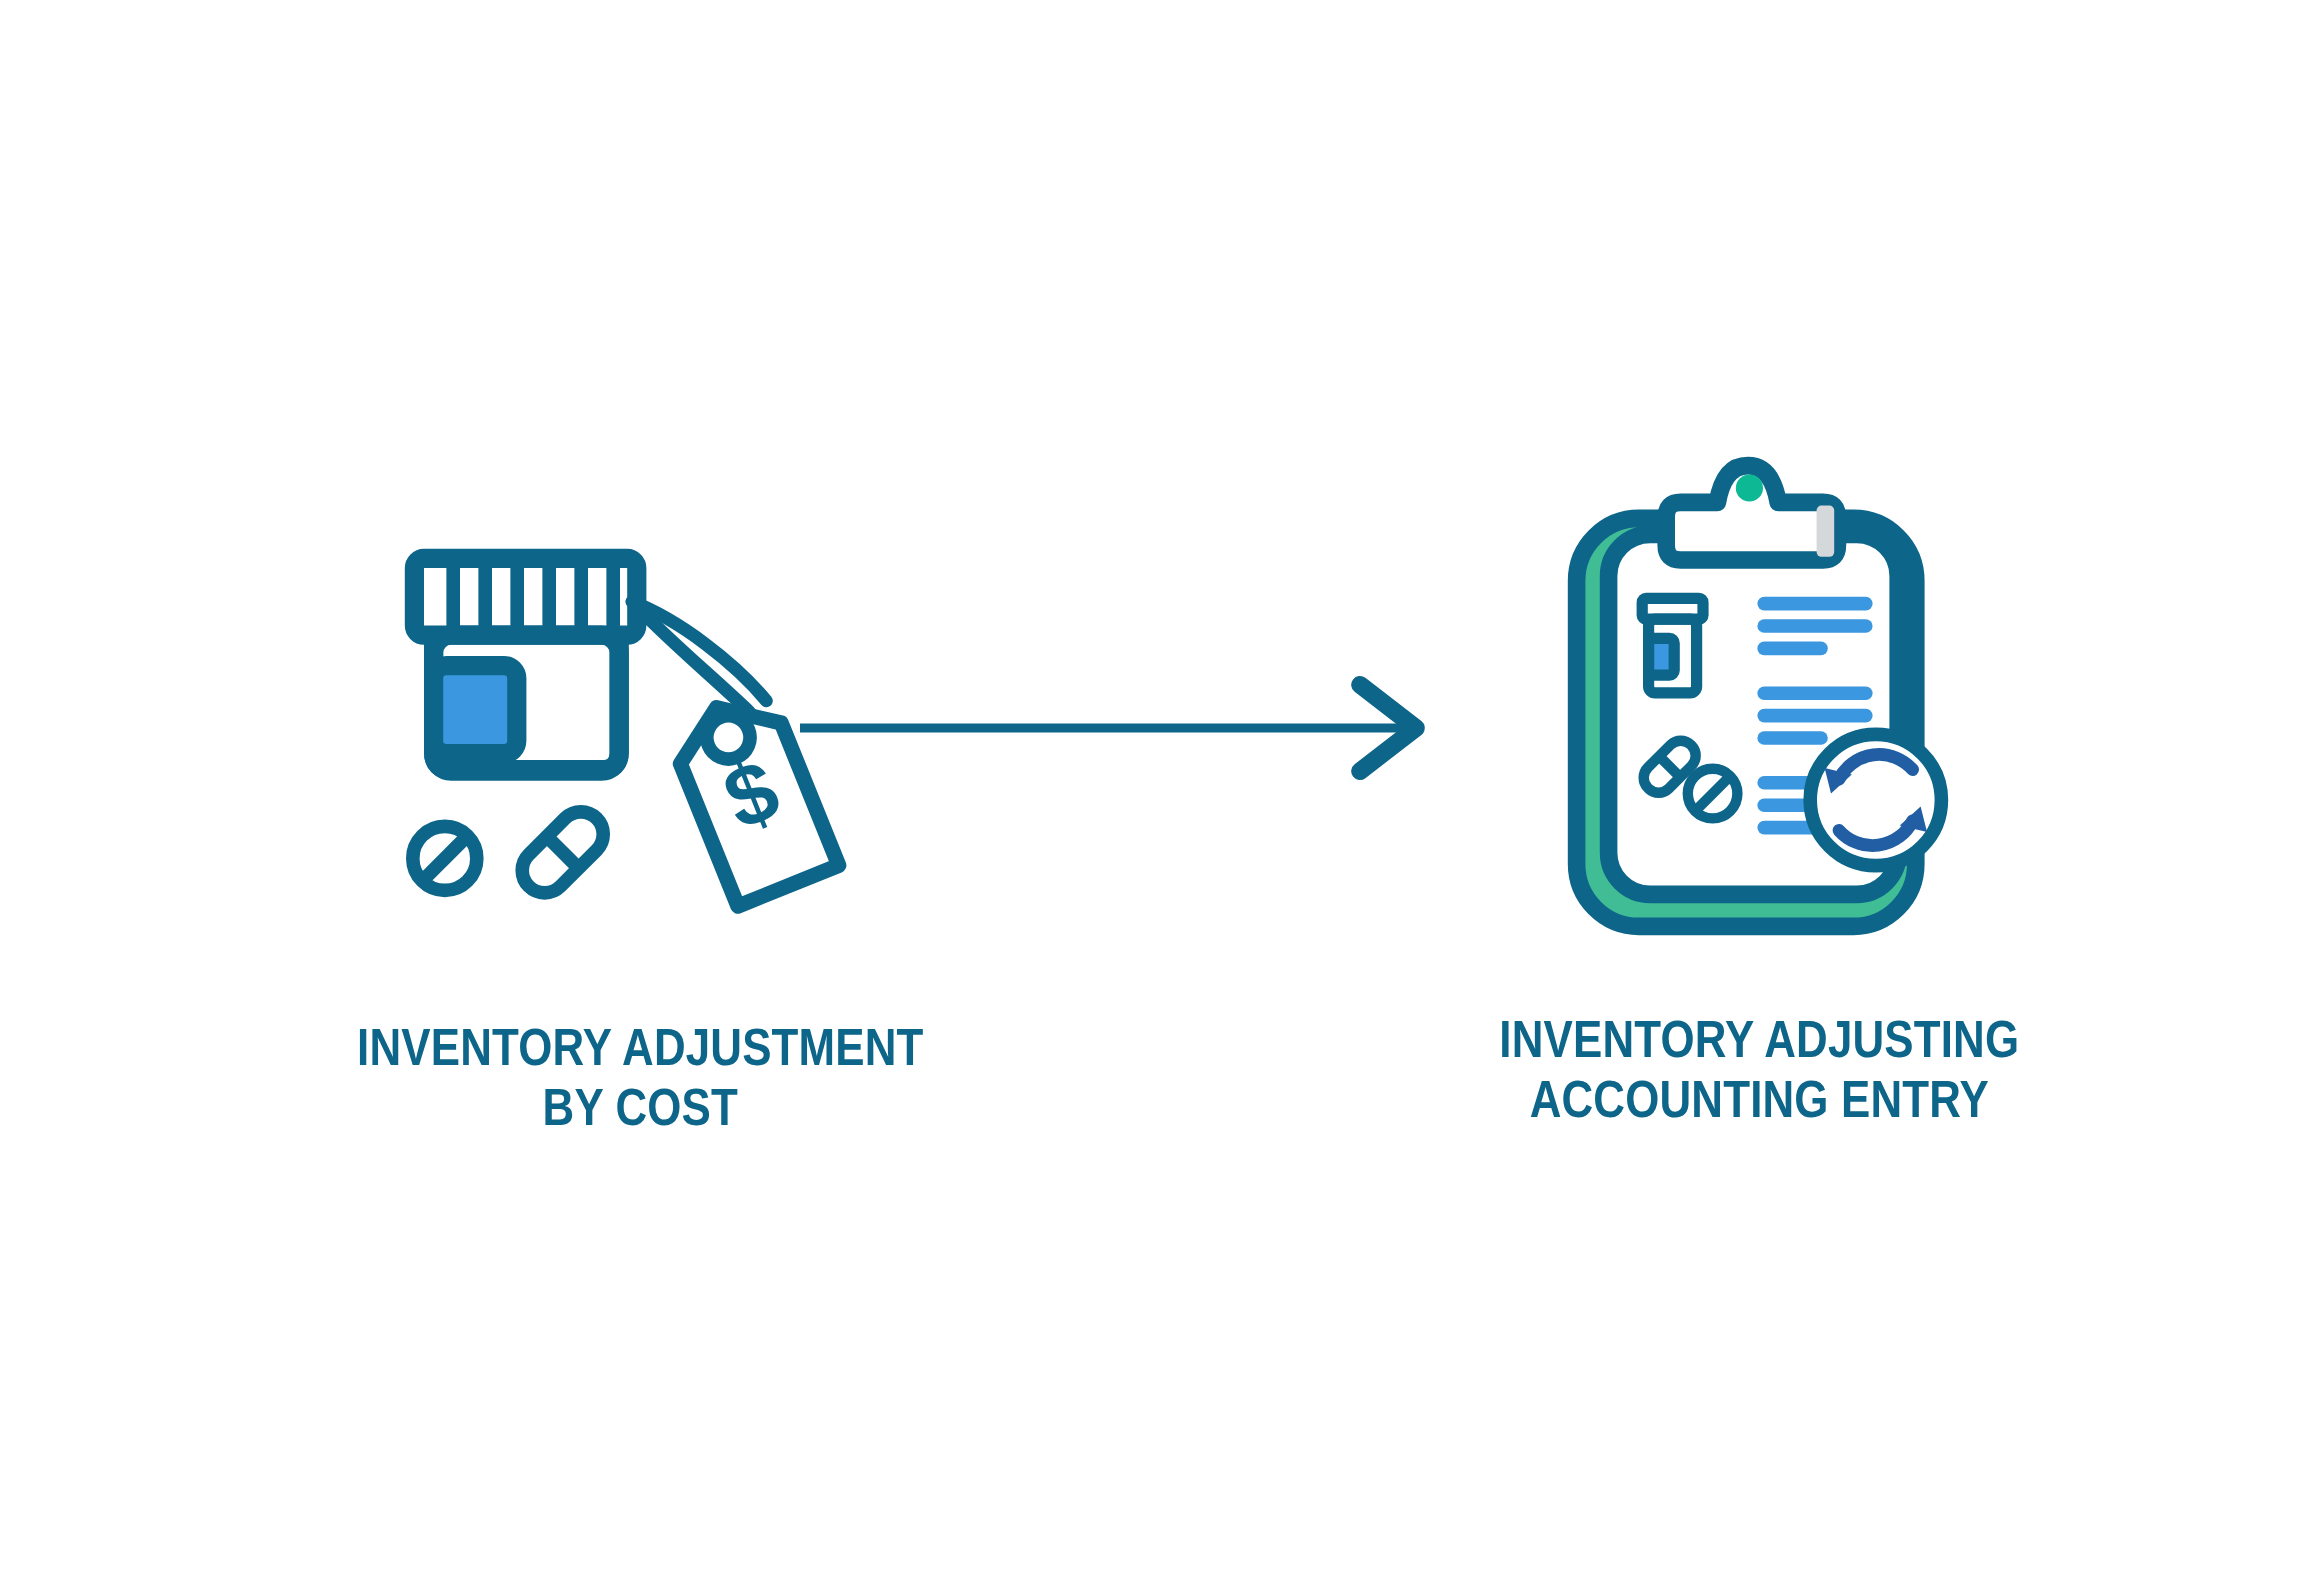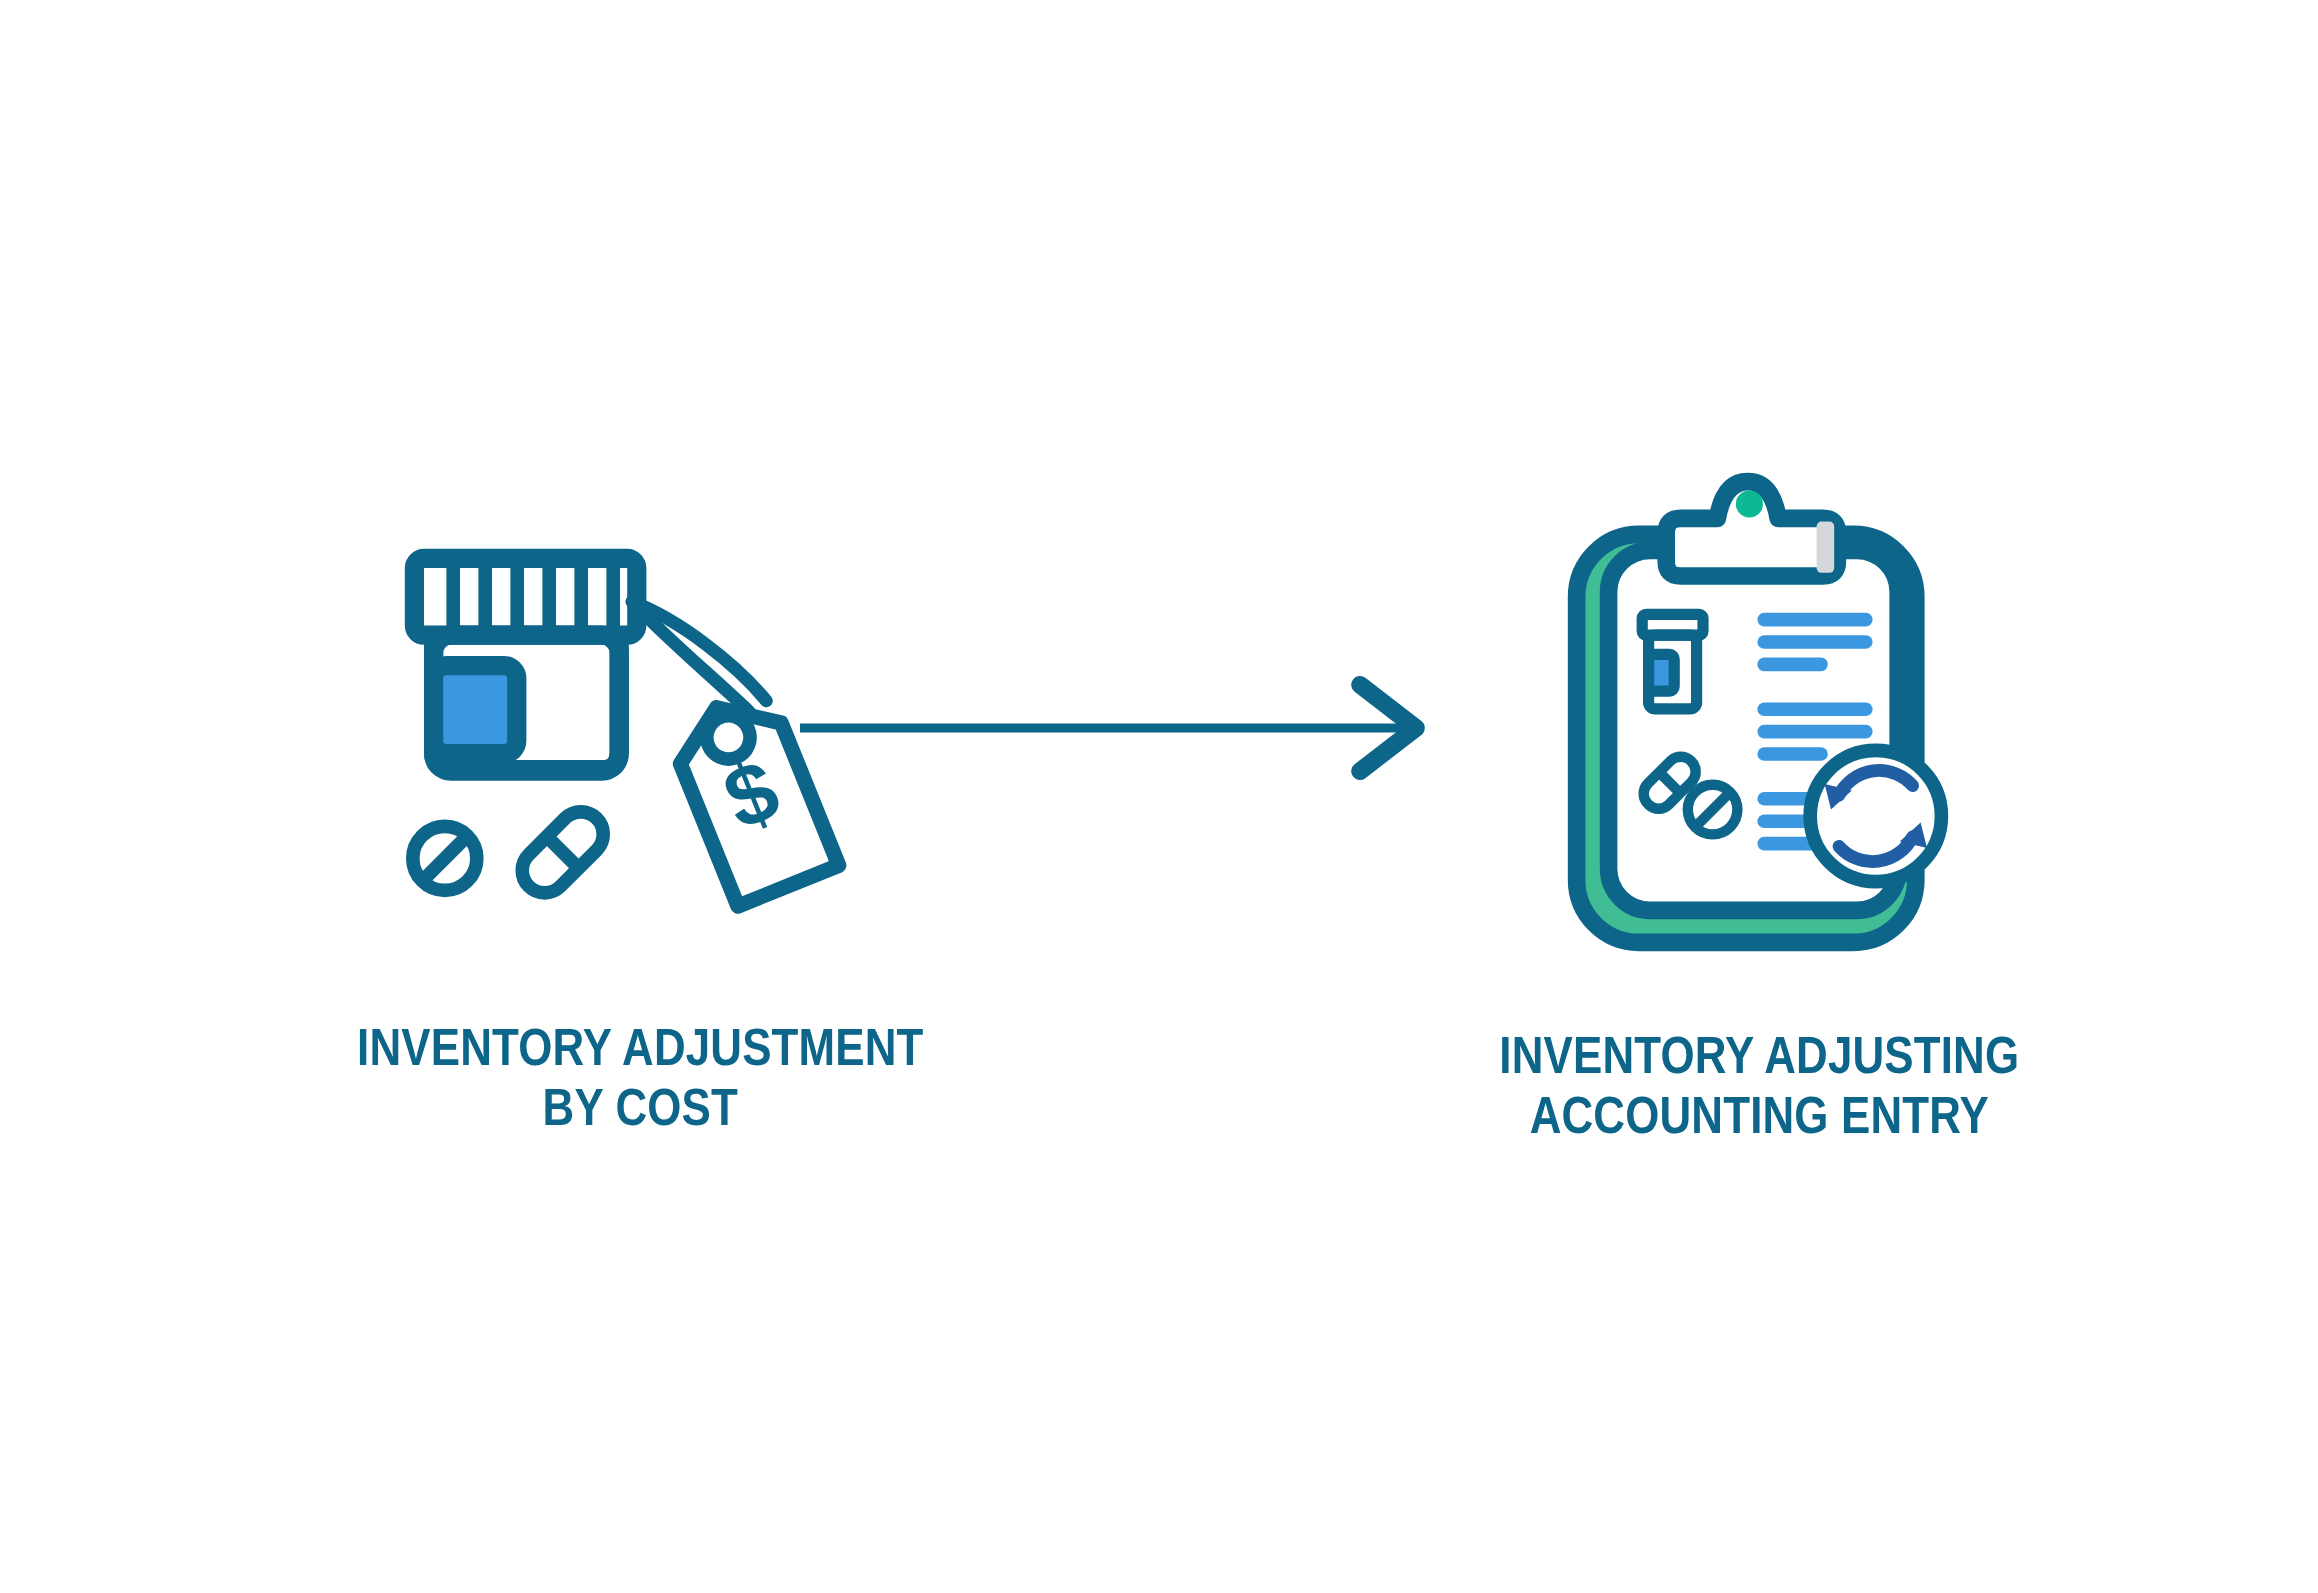--- a/index.html
+++ b/index.html
@@ -48,21 +48,21 @@
 
   #node-source {
     left: 240px;
     top: 512px;
     width: 800px;
   }
   #node-source .node-label { margin-top: 58px; }
 
   #node-target {
     left: 1359px;
-    top: 472px;
+    top: 456px;
     width: 800px;
     justify-content: space-between;
   }
   #node-target .node-label { margin-top: 58px; }
 
   
   #flow-arrow {
     position: absolute;
     left: 800px;
     top: 664px;

